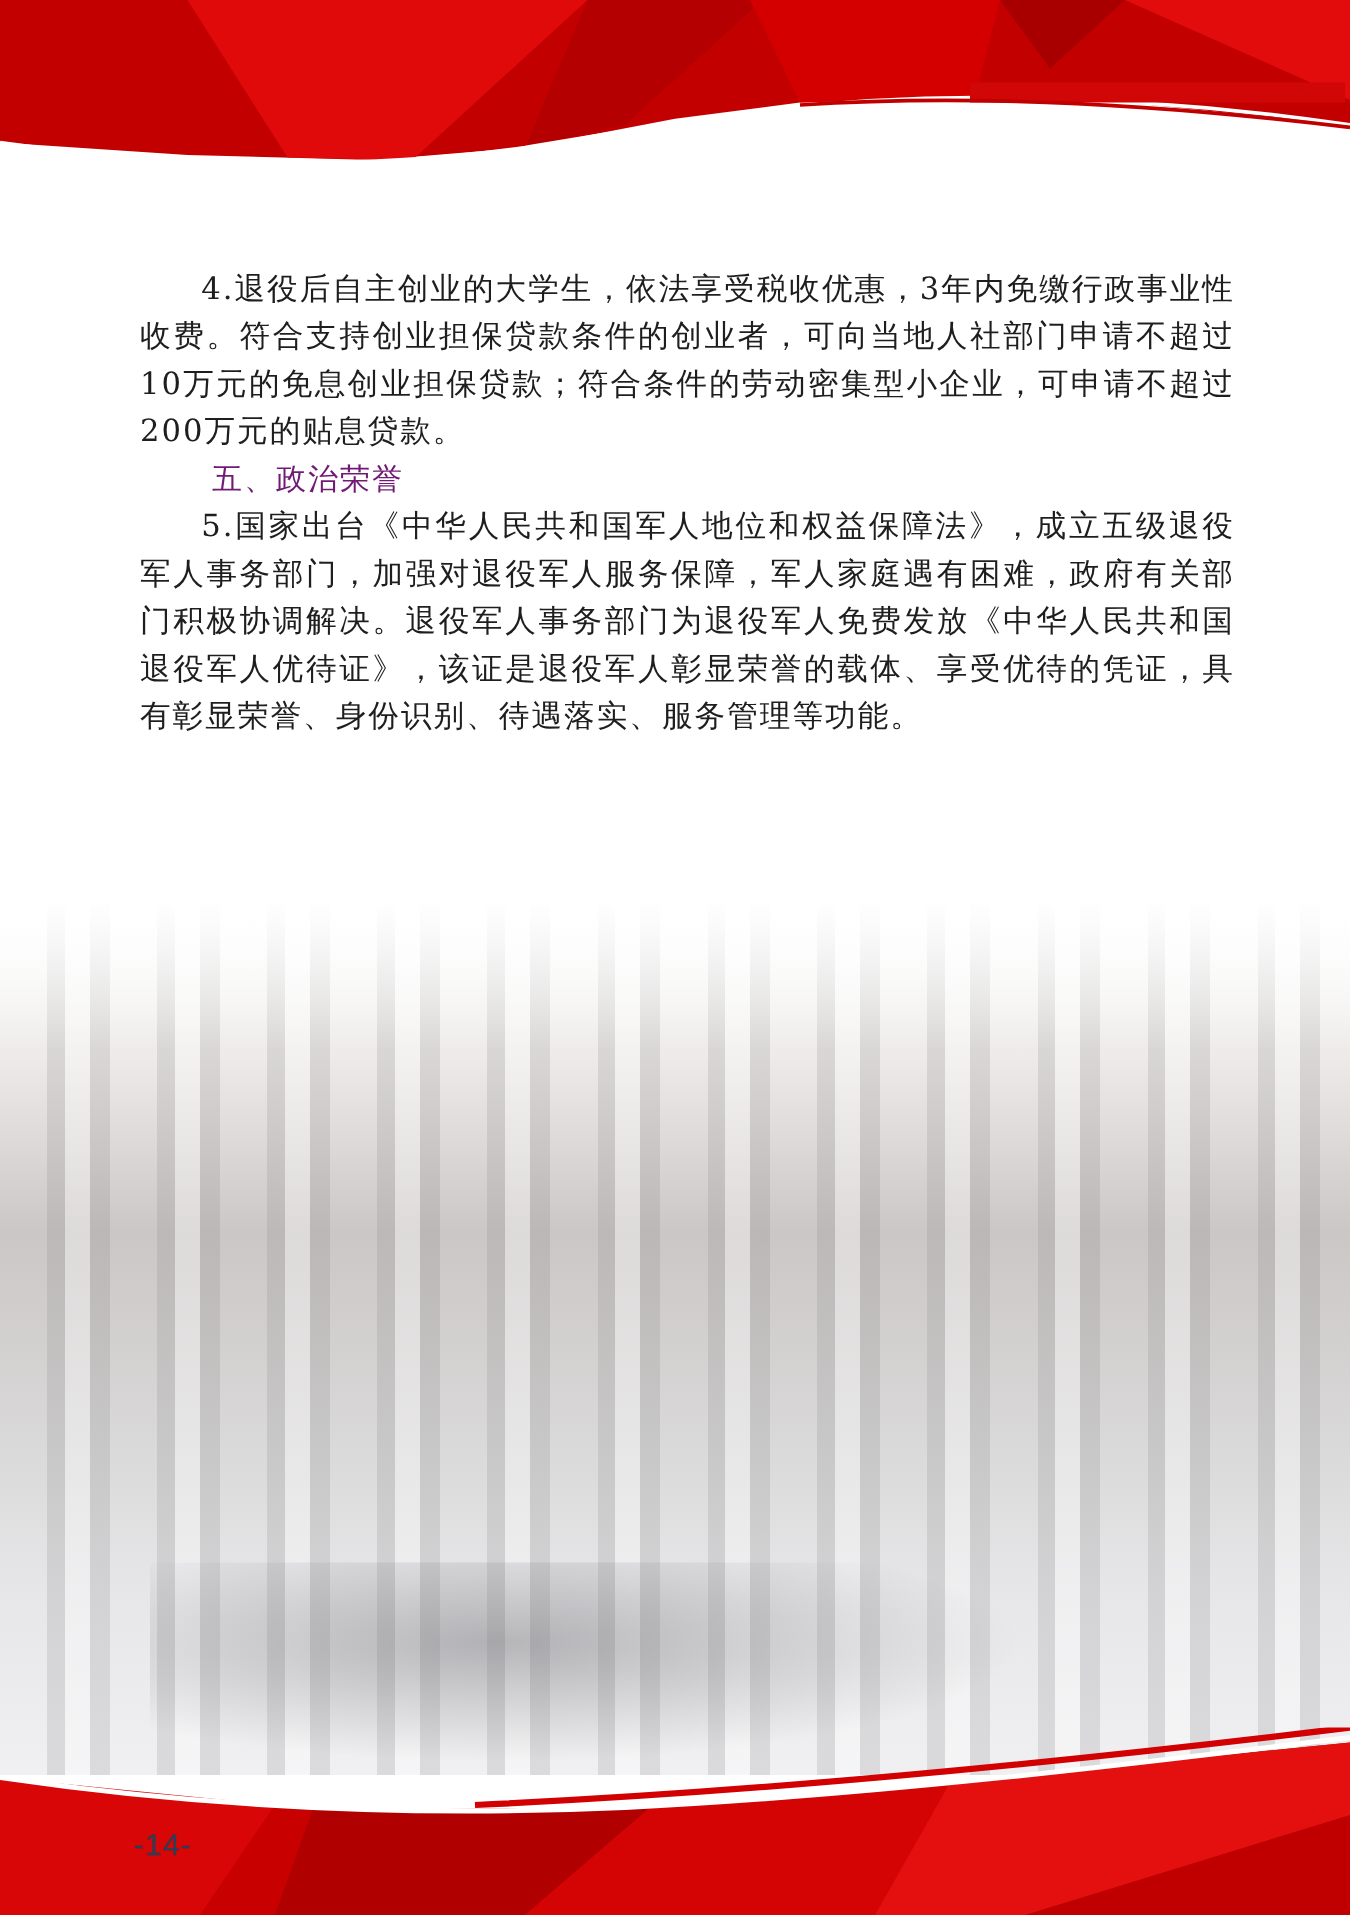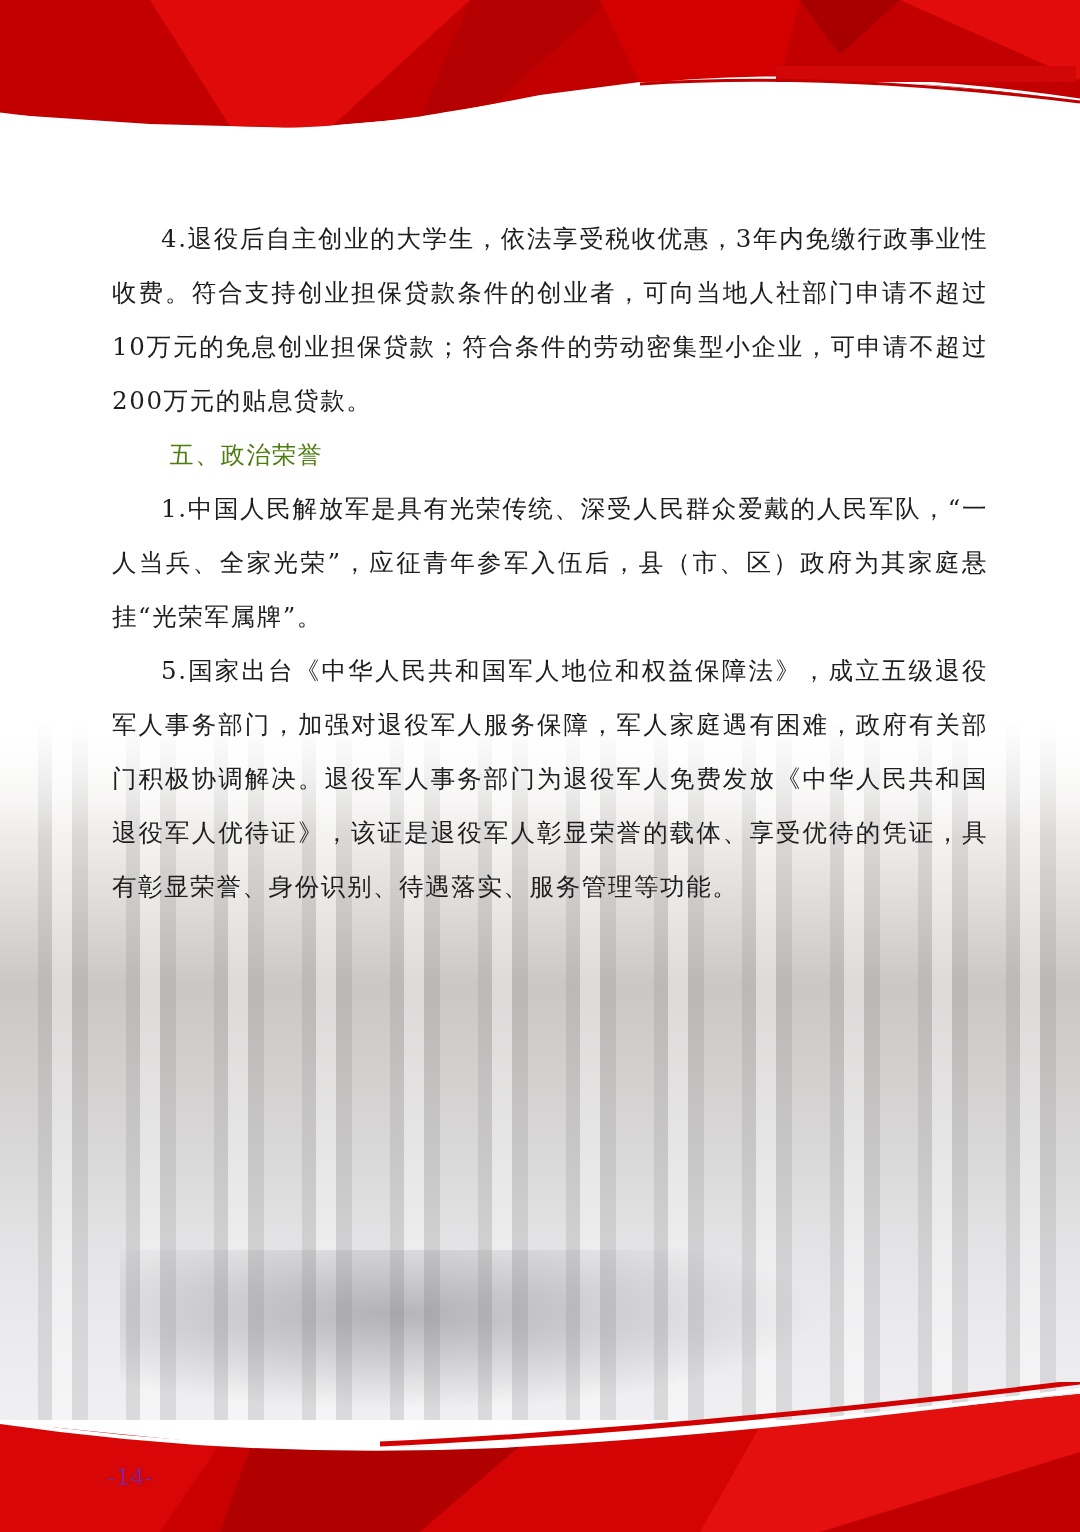--- a/index.html
+++ b/index.html
@@ -32,33 +32,33 @@
   }
   .shadow-floor {
     position: absolute; left: 120px; top: 1250px; width: 700px; height: 160px;
     background: radial-gradient(ellipse at 40% 40%, rgba(110,110,115,0.45), rgba(110,110,115,0) 70%);
   }
   .header-band, .footer-band { position: absolute; left: 0; width: 1080px; }
   .header-band { top: 0; height: 140px; }
   .footer-band { bottom: 0; height: 150px; }
   .text-block {
     position: absolute; left: 112px; top: 212px; width: 876px;
-    font-size: 24.5px; line-height: 54px; color: #1e1e1e;
+    font-size: 24.5px; line-height: 38px; color: #1e1e1e;
     letter-spacing: 1.6px; text-align: justify;
   }
   .para { margin: 0; text-indent: 2em; }
   .section-heading {
-    margin: 0; text-indent: 2.4em; color: #4d7c0f;
+    margin: 0; text-indent: 2.4em; color: #701a75;
     font-family: "DejaVu Sans", "Liberation Sans", sans-serif;
     font-size: 24px;
   }
   .page-number {
     position: absolute; left: 107px; top: 1463px;
     font-family: "Liberation Sans", sans-serif; font-size: 24px;
-    color: #a21caf; letter-spacing: 1px;
+    color: #0c4a6e; letter-spacing: 1px;
     -webkit-text-stroke: 0.6px #8b1a1a;
   }
 </style>
 </head>
 <body>
 
 <div class="page">
 
   <div class="photo-bg"></div>
   <div class="shadow-floor"></div>
@@ -71,21 +71,20 @@
     <polygon points="800,0 900,0 840,55" fill="#a80000"></polygon>
     <polygon points="900,0 1080,0 1080,80 990,40" fill="#e20c0c"></polygon>
     <path d="M0,114 C150,135 300,135 420,118 C560,95 650,78 780,78 C900,78 1000,88 1080,100" fill="none" stroke="#ffffff" stroke-width="3"></path>
     <rect x="776" y="66" width="300" height="16" fill="#d10606"></rect>
     <path d="M640,84 C760,76 900,80 1080,102" fill="none" stroke="#c00000" stroke-width="3"></path>
   </svg>
 
   <div class="text-block">
     <p class="para">4.退役后自主创业的大学生，依法享受税收优惠，3年内免缴行政事业性收费。符合支持创业担保贷款条件的创业者，可向当地人社部门申请不超过10万元的免息创业担保贷款；符合条件的劳动密集型小企业，可申请不超过200万元的贴息贷款。</p>
     <p class="section-heading">五、政治荣誉</p>
-    <p class="para">1.中国人民解放军是具有光荣传统、深受人民群众爱戴的人民军队，“一人当兵、全家光荣”，应征青年参军入伍后，县（市、区）政府为其家庭悬挂“光荣军属牌”。</p>
     <p class="para">5.国家出台《中华人民共和国军人地位和权益保障法》，成立五级退役军人事务部门，加强对退役军人服务保障，军人家庭遇有困难，政府有关部门积极协调解决。退役军人事务部门为退役军人免费发放《中华人民共和国退役军人优待证》，该证是退役军人彰显荣誉的载体、享受优待的凭证，具有彰显荣誉、身份识别、待遇落实、服务管理等功能。</p>
   </div>
 
   <svg class="footer-band" viewBox="0 0 1080 150" preserveAspectRatio="none">
     <polygon points="0,40 120,55 300,68 480,65 700,50 900,30 1080,12 1080,150 0,150" fill="#c80000"></polygon>
     <polygon points="0,40 220,62 160,150 0,150" fill="#d80606"></polygon>
     <polygon points="250,66 520,64 420,150 220,150" fill="#b00000"></polygon>
     <polygon points="520,64 760,44 700,150 420,150" fill="#d50404"></polygon>
     <polygon points="760,44 1080,12 1080,90 900,150 700,150" fill="#e41010"></polygon>
     <polygon points="820,150 1080,70 1080,150" fill="#c00000"></polygon>

